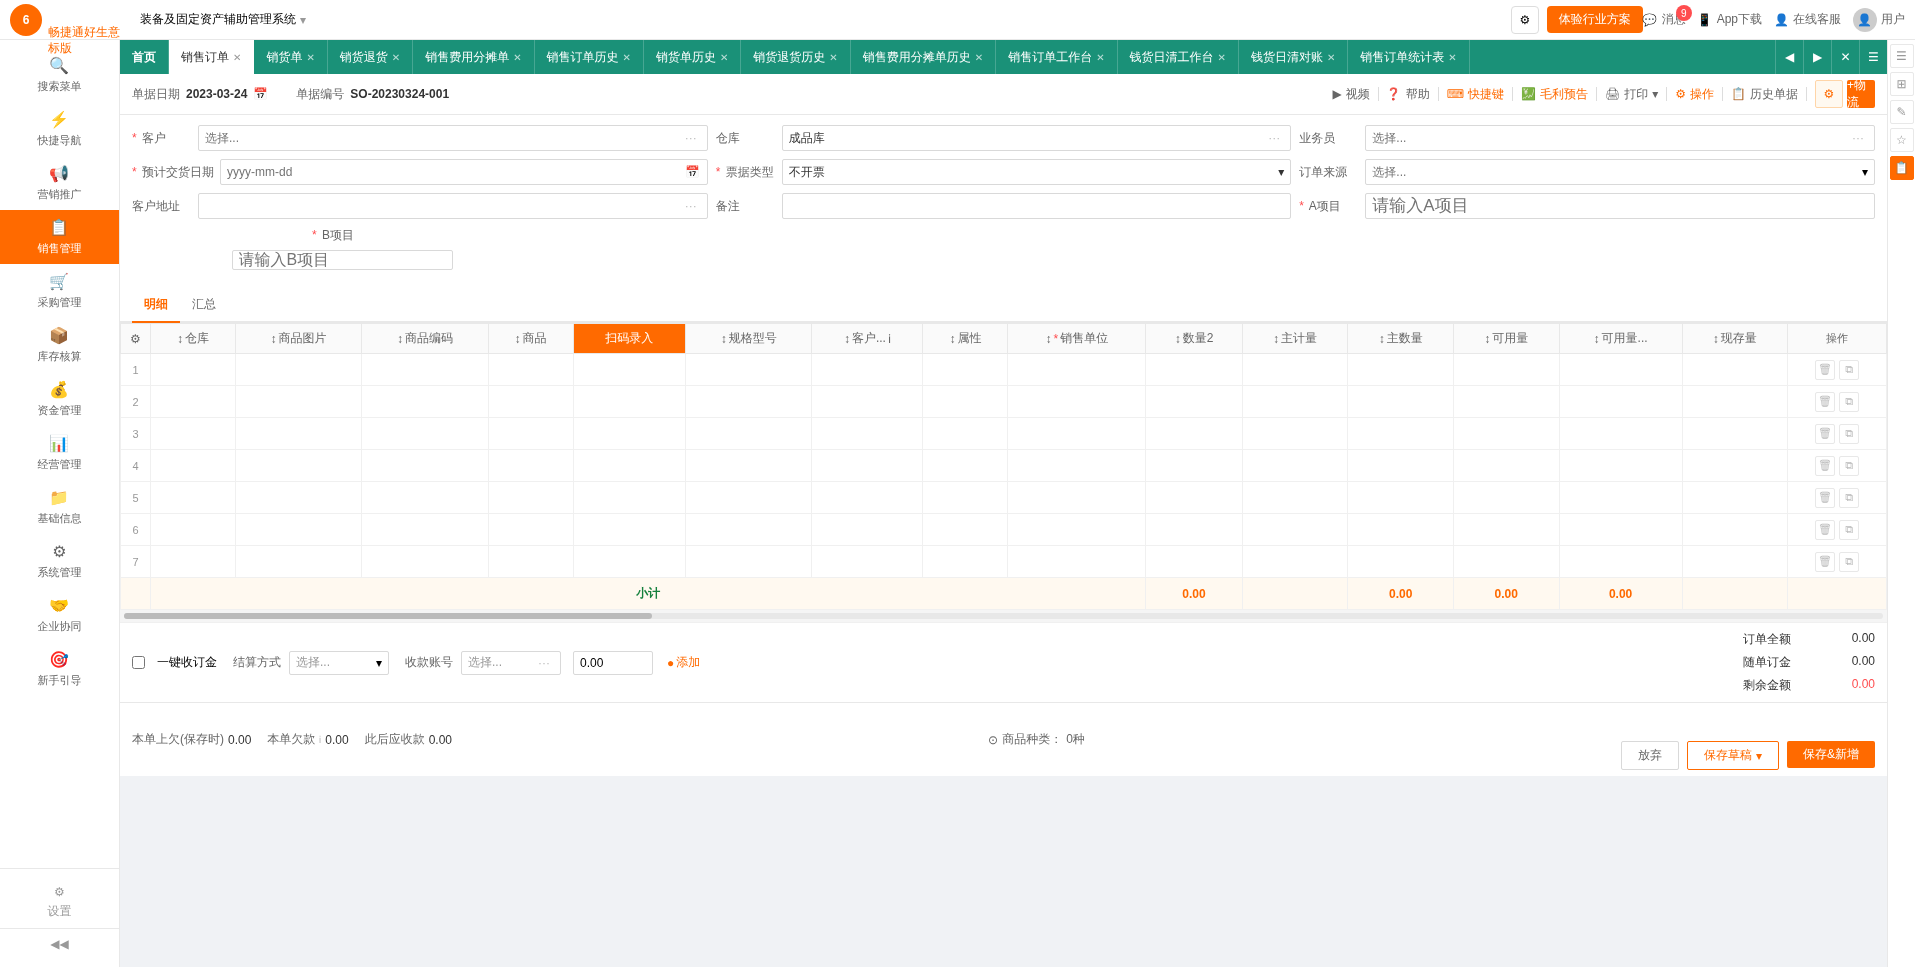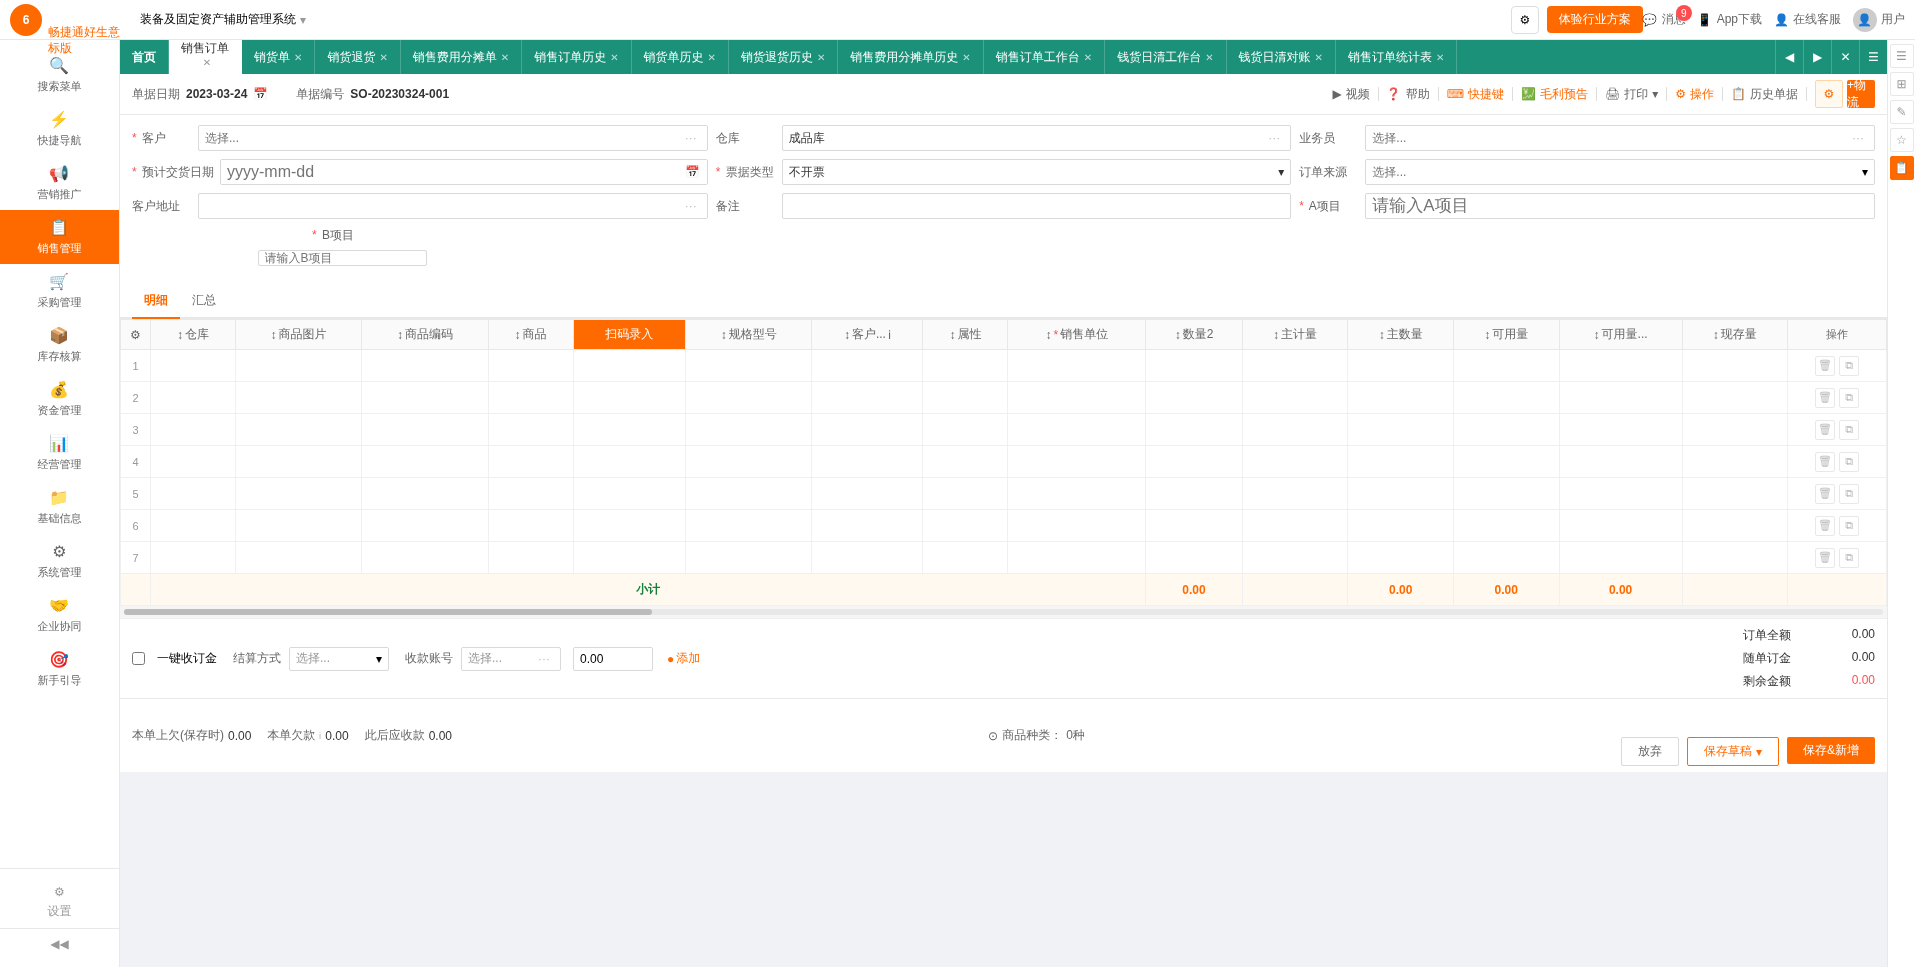--- a/index.html
+++ b/index.html
@@ -35,21 +35,21 @@
     .sidebar-bottom { margin-top: auto; padding: 8px 0; border-top: 1px solid #e8e8e8; }
     .sidebar-settings { display: flex; flex-direction: column; align-items: center; padding: 8px 4px; cursor: pointer; color: #999; gap: 4px; }
     .sidebar-collapse { display: flex; align-items: center; justify-content: center; padding: 8px; cursor: pointer; color: #999; border-top: 1px solid #e8e8e8; }
 
     
     .content-area { flex: 1; display: flex; flex-direction: column; overflow: hidden; }
     
     
     .tab-bar { background: #1a9178; display: flex; align-items: center; height: 34px; overflow: hidden; }
     .tab-item { padding: 0 12px; height: 34px; display: flex; align-items: center; color: white; cursor: pointer; white-space: nowrap; font-size: 12px; border-right: 1px solid rgba(255,255,255,0.2); }
-    .tab-item.active { background: #fff; color: #333; flex-direction: column; }
+    .tab-item.active { background: #fff; color: #333; }
     .tab-item.home { background: #1a9178; font-weight: bold; }
     .tab-close { margin-left: 4px; color: rgba(255,255,255,0.7); font-size: 10px; }
     .tab-item.active .tab-close { color: #999; }
     .tab-nav { display: flex; align-items: center; margin-left: auto; }
     .tab-nav-btn { width: 28px; height: 34px; display: flex; align-items: center; justify-content: center; color: white; cursor: pointer; border-left: 1px solid rgba(255,255,255,0.2); }
     
     
     .page-content { flex: 1; background: #f0f2f5; overflow-y: auto; padding: 0; }
     
     
@@ -376,21 +376,21 @@
             </div>
           </div>
 
           <div class="form-row">
             <div class="field-section">
               <span class="form-label">
                 <span class="required-star">*</span>
                 <span>预计交货日期</span>
               </span>
               <div style="display:flex;align-items:center;flex:1;border:1px solid #d9d9d9;border-radius:2px;height:26px;padding:0 6px;background:#fff;">
-                <input type="text" style="border: none; outline: none; flex: 1 1 0%; font-size: 16px; color: rgb(153, 153, 153);" placeholder="yyyy-mm-dd">
+                <input type="text" style="border: none; outline: none; flex: 1 1 0%; font-size: 12px; color: rgb(153, 153, 153);" placeholder="yyyy-mm-dd">
                 <span class="date-icon">📅</span>
               </div>
             </div>
             <div class="field-section">
               <span class="form-label">
                 <span class="required-star">*</span>
                 <span>票据类型</span>
               </span>
               <div class="form-select" style="flex:1;">
                 <span>不开票</span>
@@ -433,21 +433,21 @@
             </div>
           </div>
 
           <div class="form-row">
             <div class="field-section" style="max-width:420px;flex-direction:column;">
               <span class="form-label">
                 <span class="required-star">*</span>
                 <span>B项目</span>
               </span>
               <div style="flex:1;border:1px solid #d9d9d9;border-radius:2px;height:26px;padding:0 6px;background:#fff;">
-                <input type="text" style="border: none; outline: none; width: 100%; font-size: 12px; height: 100%; color: rgb(153, 153, 153);" placeholder="请输入B项目">
+                <input type="text" style="border: none; outline: none; width: 100%; font-size: 16px; height: 100%; color: rgb(153, 153, 153);" placeholder="请输入B项目">
               </div>
             </div>
           </div>
         </div>
 
         <div class="content-tabs">
           <div class="content-tab active">
             <span>明细</span>
           </div>
           <div class="content-tab">

